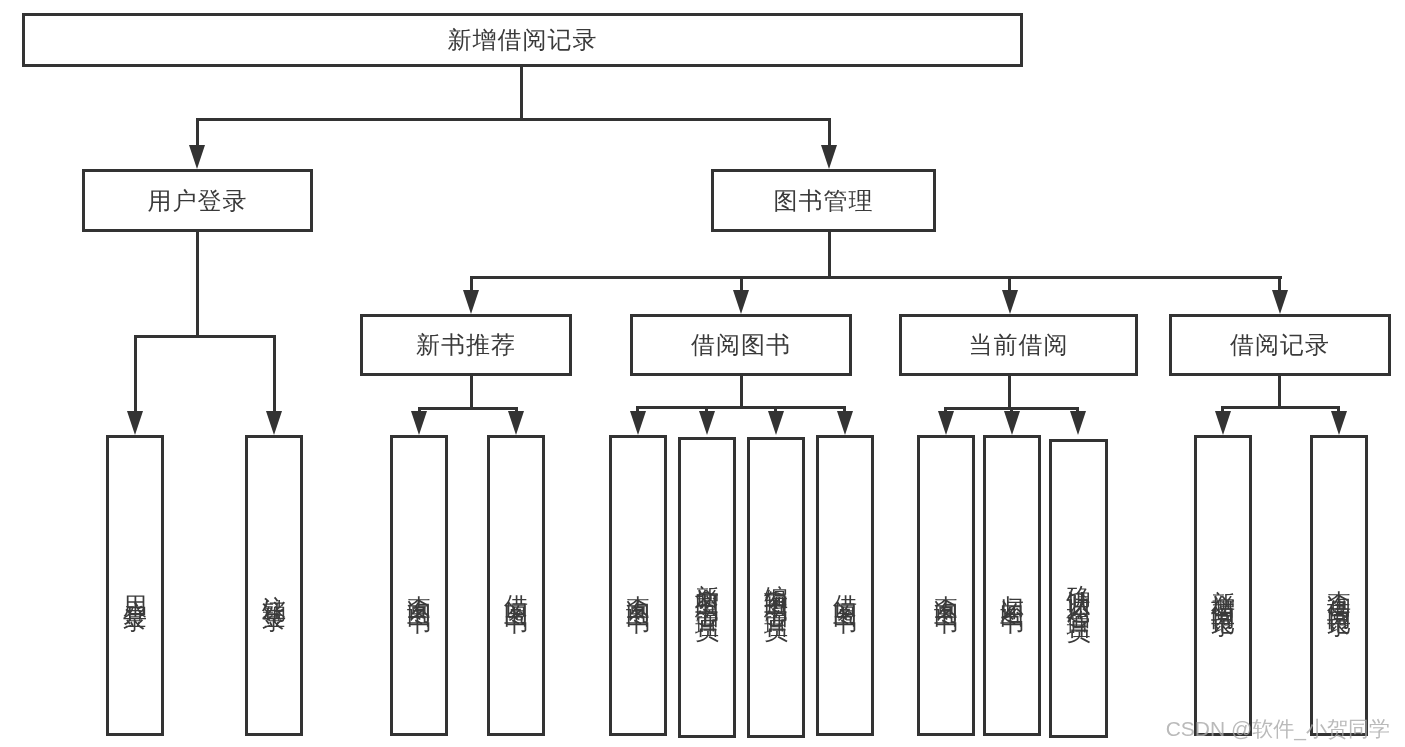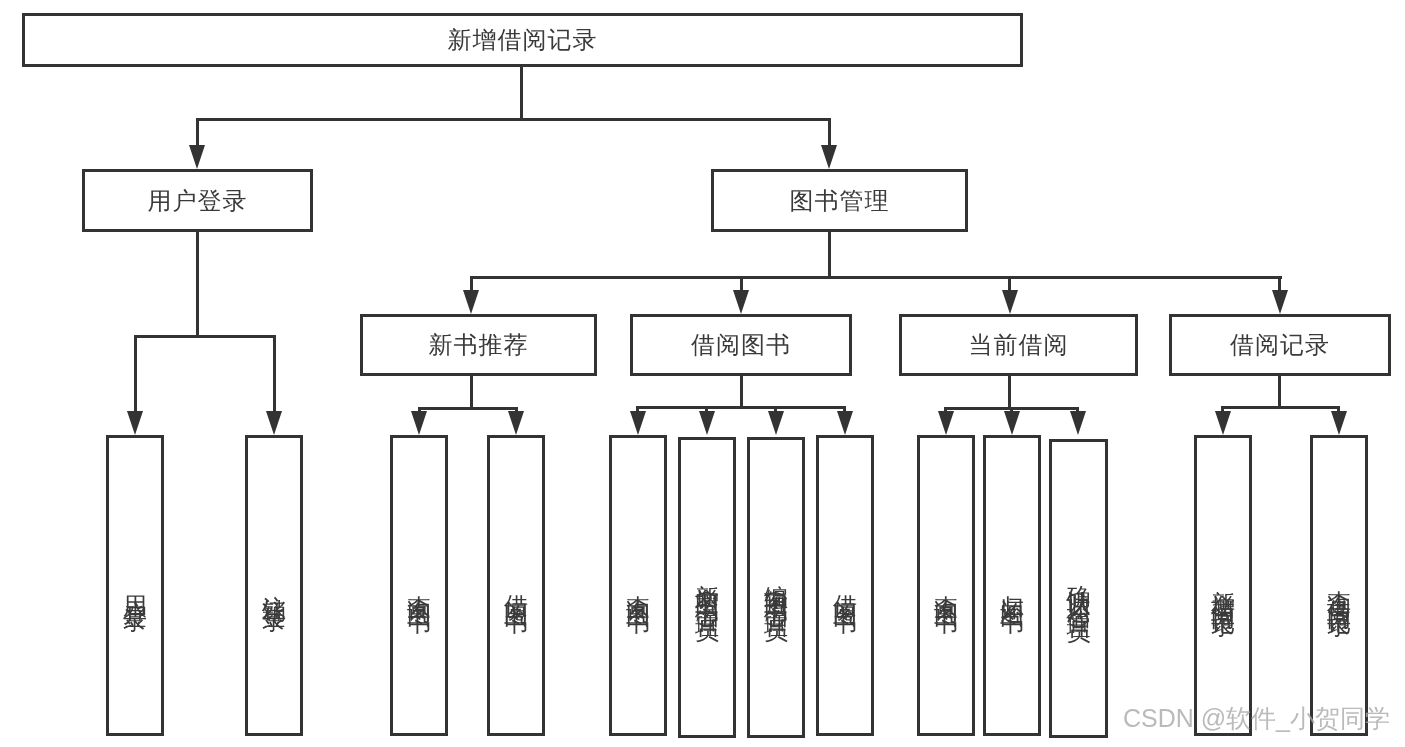--- a/index.html
+++ b/index.html
@@ -35,22 +35,22 @@
   }
   .line{position:absolute;background:var(--line);}
   .arrowhead{
     position:absolute;width:0;height:0;
     border-left:8px solid transparent;
     border-right:8px solid transparent;
     border-top:24px solid var(--line);
   }
   .watermark{
     position:absolute;
-    right:15px;bottom:12px;
-    font-size:25px;
+    right:15px;bottom:4px;
+    font-size:21px;
     color:var(--watermark);
     opacity:.8;
     white-space:nowrap;
     z-index:5;
   }
 </style>
 </head>
 <body>
 
 <div class="canvas">
@@ -58,41 +58,41 @@
   <div class="box hlabel" style="left:22px;top:13px;width:1001px;height:54px;">新增借阅记录</div>
 
   <div class="line" style="left:520px;top:67px;width:3px;height:51px;"></div>
   <div class="line" style="left:196px;top:118px;width:635px;height:3px;"></div>
   <div class="line" style="left:196px;top:118px;width:3px;height:30px;"></div>
   <div class="arrowhead" style="left:189px;top:145px;"></div>
   <div class="line" style="left:828px;top:118px;width:3px;height:30px;"></div>
   <div class="arrowhead" style="left:821px;top:145px;"></div>
 
   <div class="box hlabel" style="left:82px;top:169px;width:231px;height:63px;">用户登录</div>
-  <div class="box hlabel" style="left:711px;top:169px;width:257px;height:63px;">图书管理</div>
+  <div class="box hlabel" style="left:711px;top:169px;width:225px;height:63px;">图书管理</div>
 
   <div class="line" style="left:196px;top:232px;width:3px;height:103px;"></div>
   <div class="line" style="left:134px;top:335px;width:142px;height:3px;"></div>
   <div class="line" style="left:134px;top:335px;width:3px;height:78px;"></div>
   <div class="arrowhead" style="left:127px;top:411px;"></div>
   <div class="line" style="left:273px;top:335px;width:3px;height:78px;"></div>
   <div class="arrowhead" style="left:266px;top:411px;"></div>
 
   <div class="line" style="left:828px;top:232px;width:3px;height:44px;"></div>
   <div class="line" style="left:470px;top:276px;width:812px;height:3px;"></div>
   <div class="line" style="left:470px;top:276px;width:3px;height:17px;"></div>
   <div class="arrowhead" style="left:463px;top:290px;"></div>
   <div class="line" style="left:740px;top:276px;width:3px;height:17px;"></div>
   <div class="arrowhead" style="left:733px;top:290px;"></div>
   <div class="line" style="left:1008px;top:276px;width:3px;height:17px;"></div>
   <div class="arrowhead" style="left:1002px;top:290px;"></div>
   <div class="line" style="left:1278px;top:276px;width:3px;height:17px;"></div>
   <div class="arrowhead" style="left:1272px;top:290px;"></div>
 
-  <div class="box hlabel" style="left:360px;top:314px;width:237px;height:62px;">新书推荐</div>
+  <div class="box hlabel" style="left:360px;top:314px;width:212px;height:62px;">新书推荐</div>
   <div class="box hlabel" style="left:630px;top:314px;width:222px;height:62px;">借阅图书</div>
   <div class="box hlabel" style="left:899px;top:314px;width:239px;height:62px;">当前借阅</div>
   <div class="box hlabel" style="left:1169px;top:314px;width:222px;height:62px;">借阅记录</div>
 
   <div class="line" style="left:470px;top:376px;width:3px;height:31px;"></div>
   <div class="line" style="left:418px;top:407px;width:100px;height:3px;"></div>
   <div class="line" style="left:418px;top:407px;width:3px;height:8px;"></div>
   <div class="arrowhead" style="left:411px;top:411px;"></div>
   <div class="line" style="left:515px;top:407px;width:3px;height:8px;"></div>
   <div class="arrowhead" style="left:508px;top:411px;"></div>

